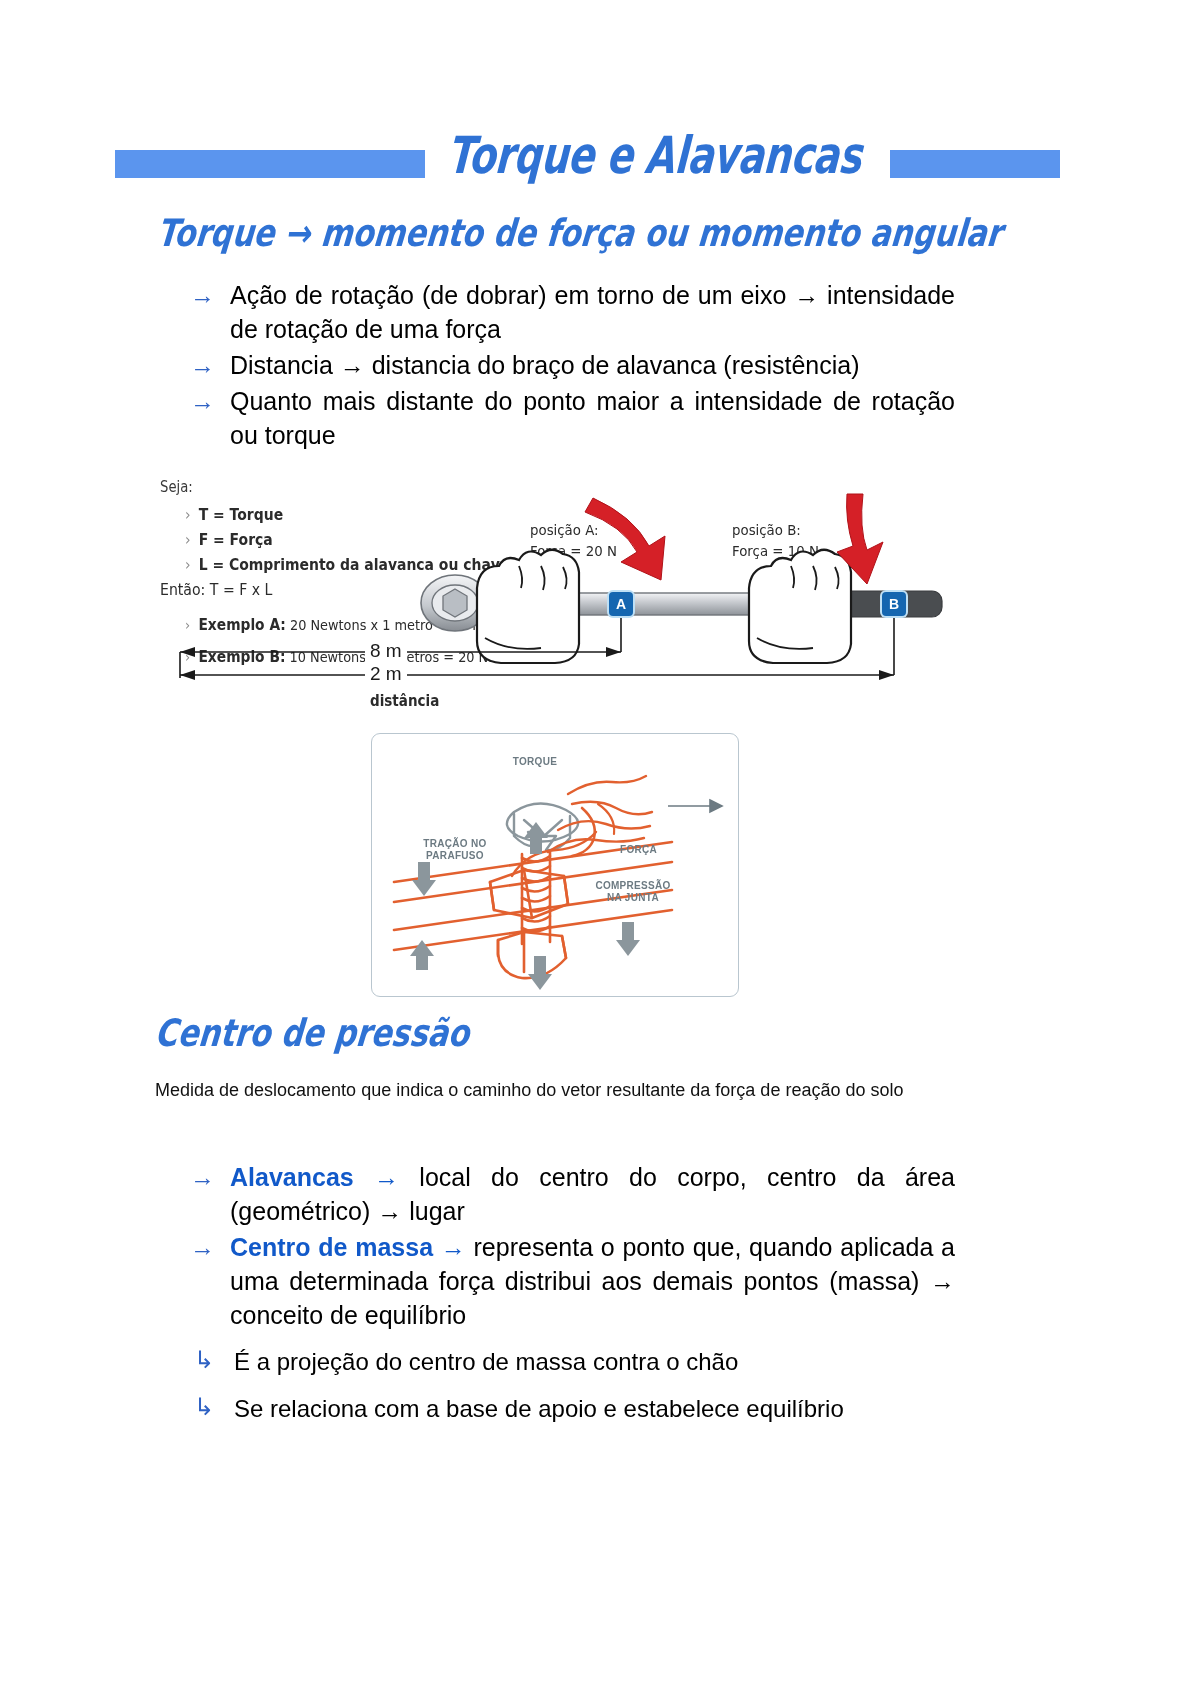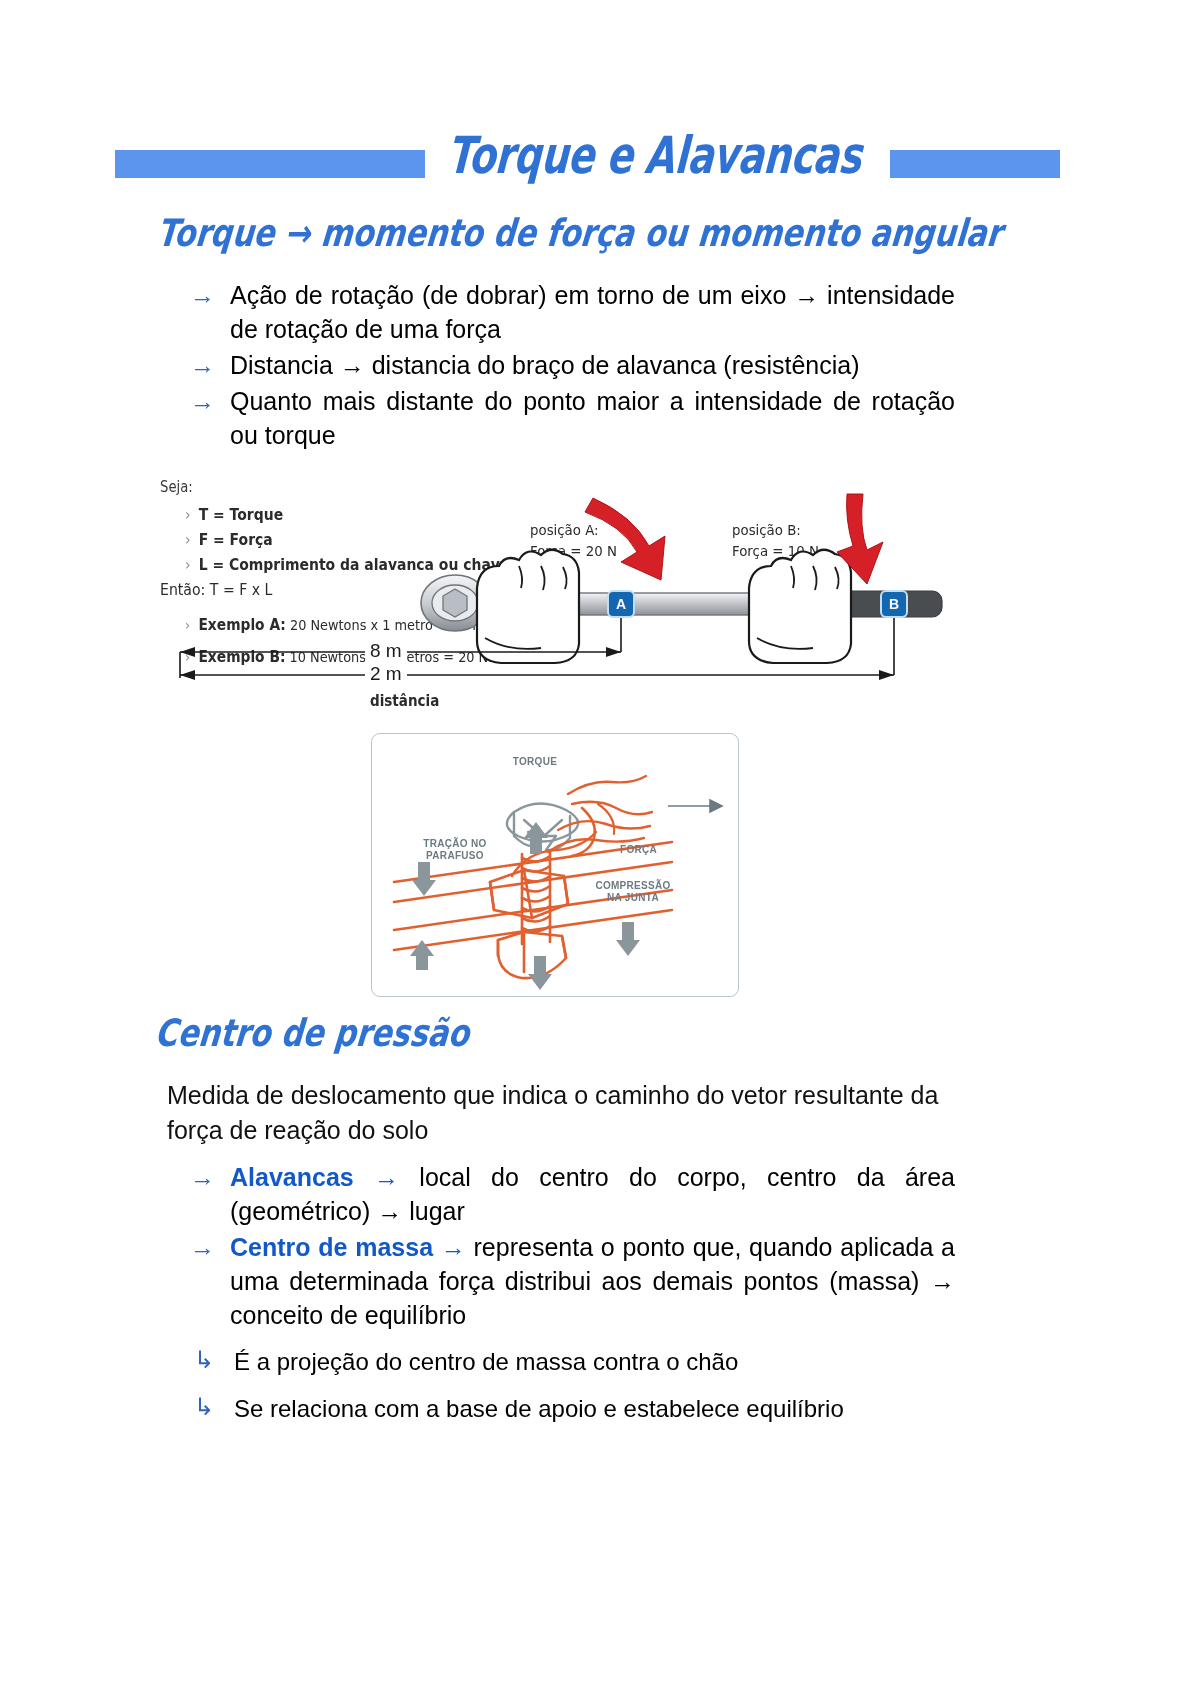--- a/index.html
+++ b/index.html
@@ -49,24 +49,23 @@
     white-space:nowrap;
     transform:skewX(-8deg) scaleY(1.18) scaleX(0.95);
     transform-origin:left center;
   }
   #h-torque{ left:160px; top:214px; font-size:32px; }
   #h-centro{ left:158px; top:1014px; font-size:32px; }
 
   
   .para{
     position:absolute;
-    font-size:25px;
+    font-size:18px;
     line-height:1.38;
     color:#111;
-    margin-left:12px;
   }
   .bullets{
     position:absolute;
     font-size:25px;
     line-height:1.36;
   }
   .bullet{
     display:block;
     position:relative;
     padding-left:40px;

